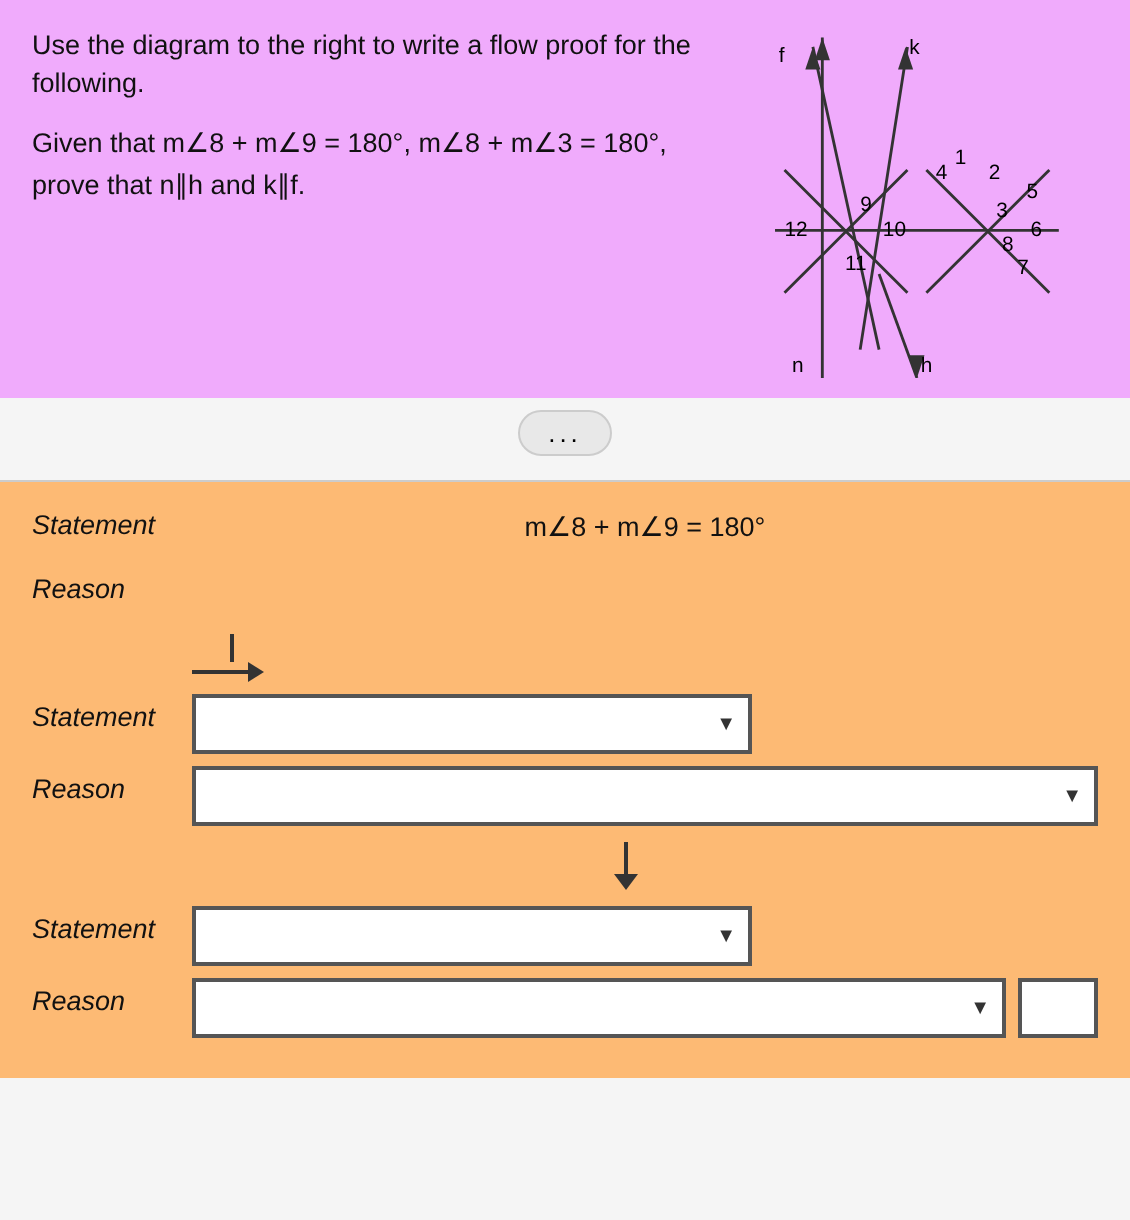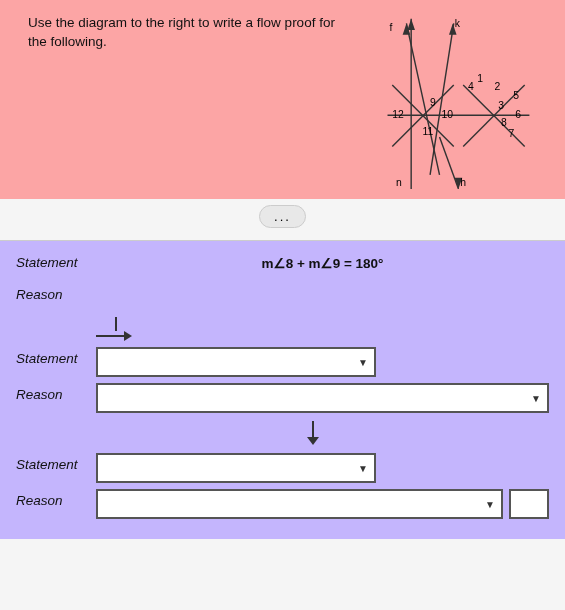--- a/index.html
+++ b/index.html
@@ -6,22 +6,22 @@
     body {
       width: 565px;
       min-height: 610px;
       background: #f5f5f5;
       font-family: Arial, sans-serif;
       font-size: 14px;
       color: #111;
     }
 
     .top-section {
-      background: #fca5a5;
-      padding: 14px 16px 10px 28px;
+      background: #f0abfc;
+      padding: 14px 16px 10px 16px;
       display: flex;
       gap: 2px;
     }
 
     .problem-text {
       flex: 1;
     }
 
     .problem-title {
       font-size: 13.5px;
@@ -62,21 +62,21 @@
       letter-spacing: 2px;
     }
 
     .divider {
       height: 1px;
       background: #ccc;
       margin: 0 0 0 0;
     }
 
     .flow-section {
-      background: #c4b5fd;
+      background: #fdba74;
       padding: 10px 16px 16px 16px;
     }
 
     .flow-row {
       display: flex;
       align-items: flex-start;
       margin-bottom: 4px;
       min-height: 28px;
     }
 
@@ -88,21 +88,20 @@
     }
 
     .flow-content {
       flex: 1;
       font-size: 13.5px;
       padding-top: 4px;
     }
 
     .flow-given {
       text-align: center;
-      font-weight: bold;
     }
 
     .statement-box {
       border: 2px solid #555;
       background: white;
       height: 30px;
       display: flex;
       align-items: center;
       justify-content: space-between;
       padding: 0 6px;
@@ -133,20 +132,21 @@
       height: 30px;
       width: 40px;
     }
   </style>
 </head>
 <body>
 
 <div class="top-section">
   <div class="problem-text">
     <div class="problem-title">Use the diagram to the right to write a flow proof for the following.</div>
+    <div class="given-text">Given that m∠8 + m∠9 = 180°, m∠8 + m∠3 = 180°, prove that n∥h and k∥f.</div>
   </div>
   <div class="diagram-area">
     <svg viewBox="0 0 200 185" xmlns="http://www.w3.org/2000/svg" font-family="Arial" font-size="11">
 
       <line x1="80" y1="170" x2="105" y2="10" stroke="#333" stroke-width="1.5"></line>
 
       <line x1="55" y1="10" x2="90" y2="170" stroke="#333" stroke-width="1.5"></line>
 
       <line x1="60" y1="5" x2="60" y2="185" stroke="#333" stroke-width="1.5"></line>
 

